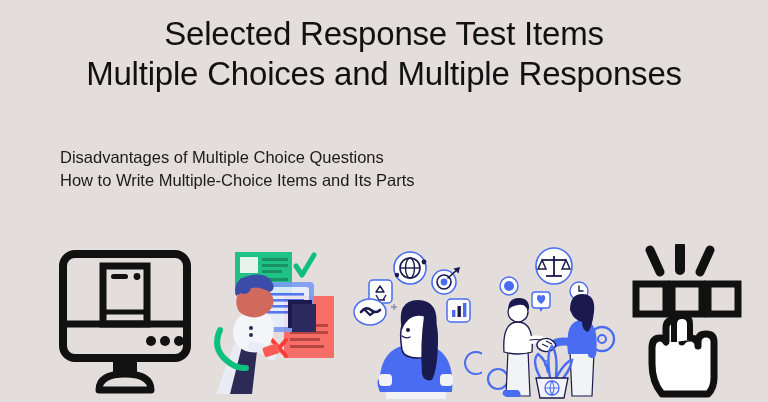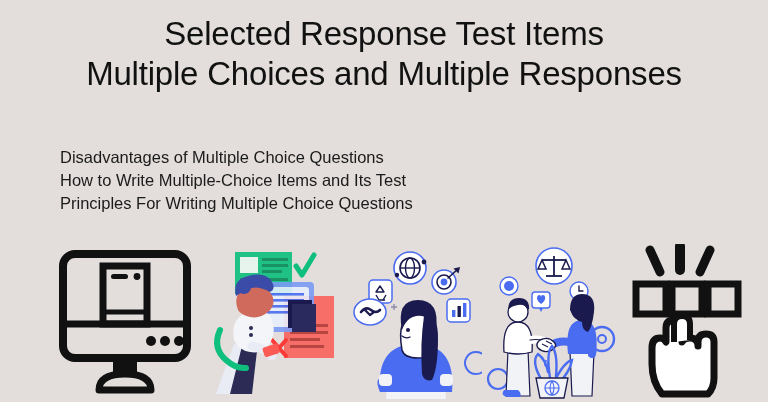--- a/index.html
+++ b/index.html
@@ -76,22 +76,21 @@
 
 <div class="slide">
 
   <div class="title-block">
     <div class="title-line l1">Selected Response Test Items</div>
     <div class="title-line l2">Multiple Choices and Multiple Responses</div>
   </div>
 
   <div class="bullet-block">
     <div class="bullet-line">Disadvantages of Multiple Choice Questions</div>
-    <div class="bullet-line">How to Write Multiple-Choice Items and Its Test</div>
-    <div class="bullet-line">Principles For Writing Multiple Choice Questions</div>
+    <div class="bullet-line">How to Write Multiple-Choice Items and Its Parts</div>
   </div>
 
   <div class="illus-row">
 
     <div class="illus" id="illus-monitor">
       <svg width="140" height="152" viewBox="0 0 140 152" fill="none">
         <rect x="8" y="10" width="124" height="104" rx="12" stroke="#111" stroke-width="8" fill="none"></rect>
         <line x1="10" y1="80" x2="130" y2="80" stroke="#111" stroke-width="7"></line>
         <rect x="48" y="22" width="44" height="58" stroke="#111" stroke-width="7" fill="none"></rect>
         <line x1="50" y1="68" x2="90" y2="68" stroke="#111" stroke-width="5"></line>

